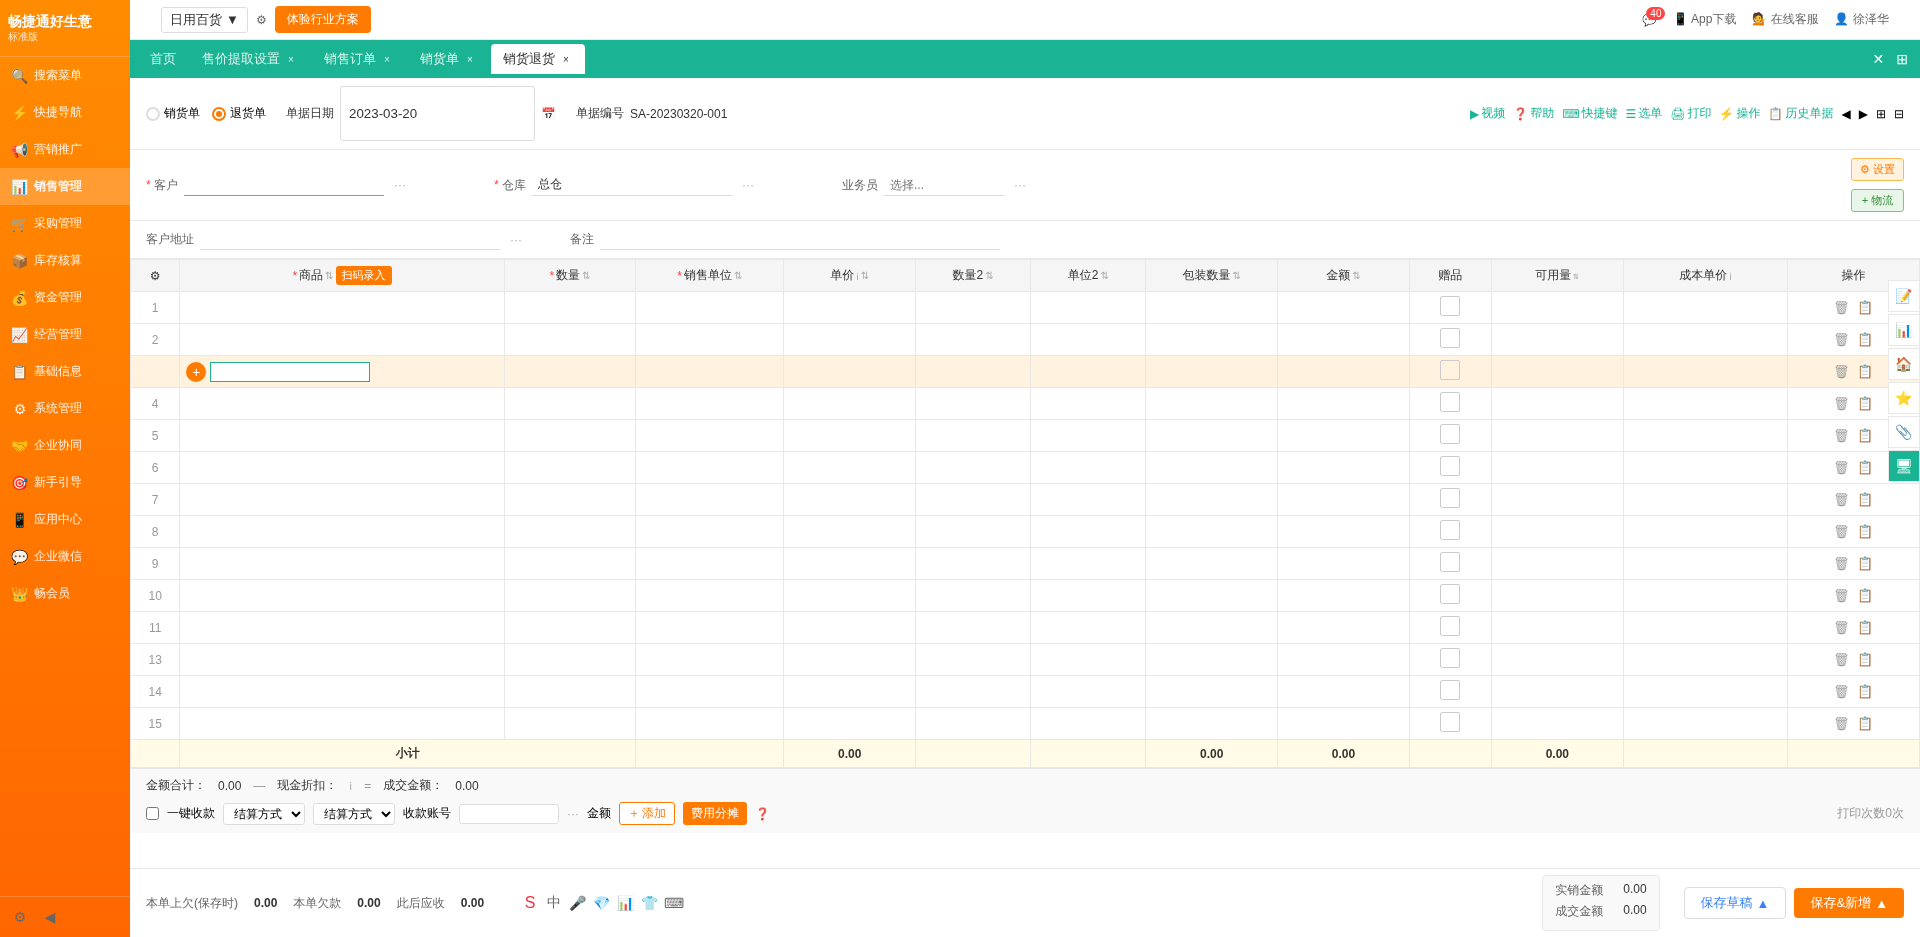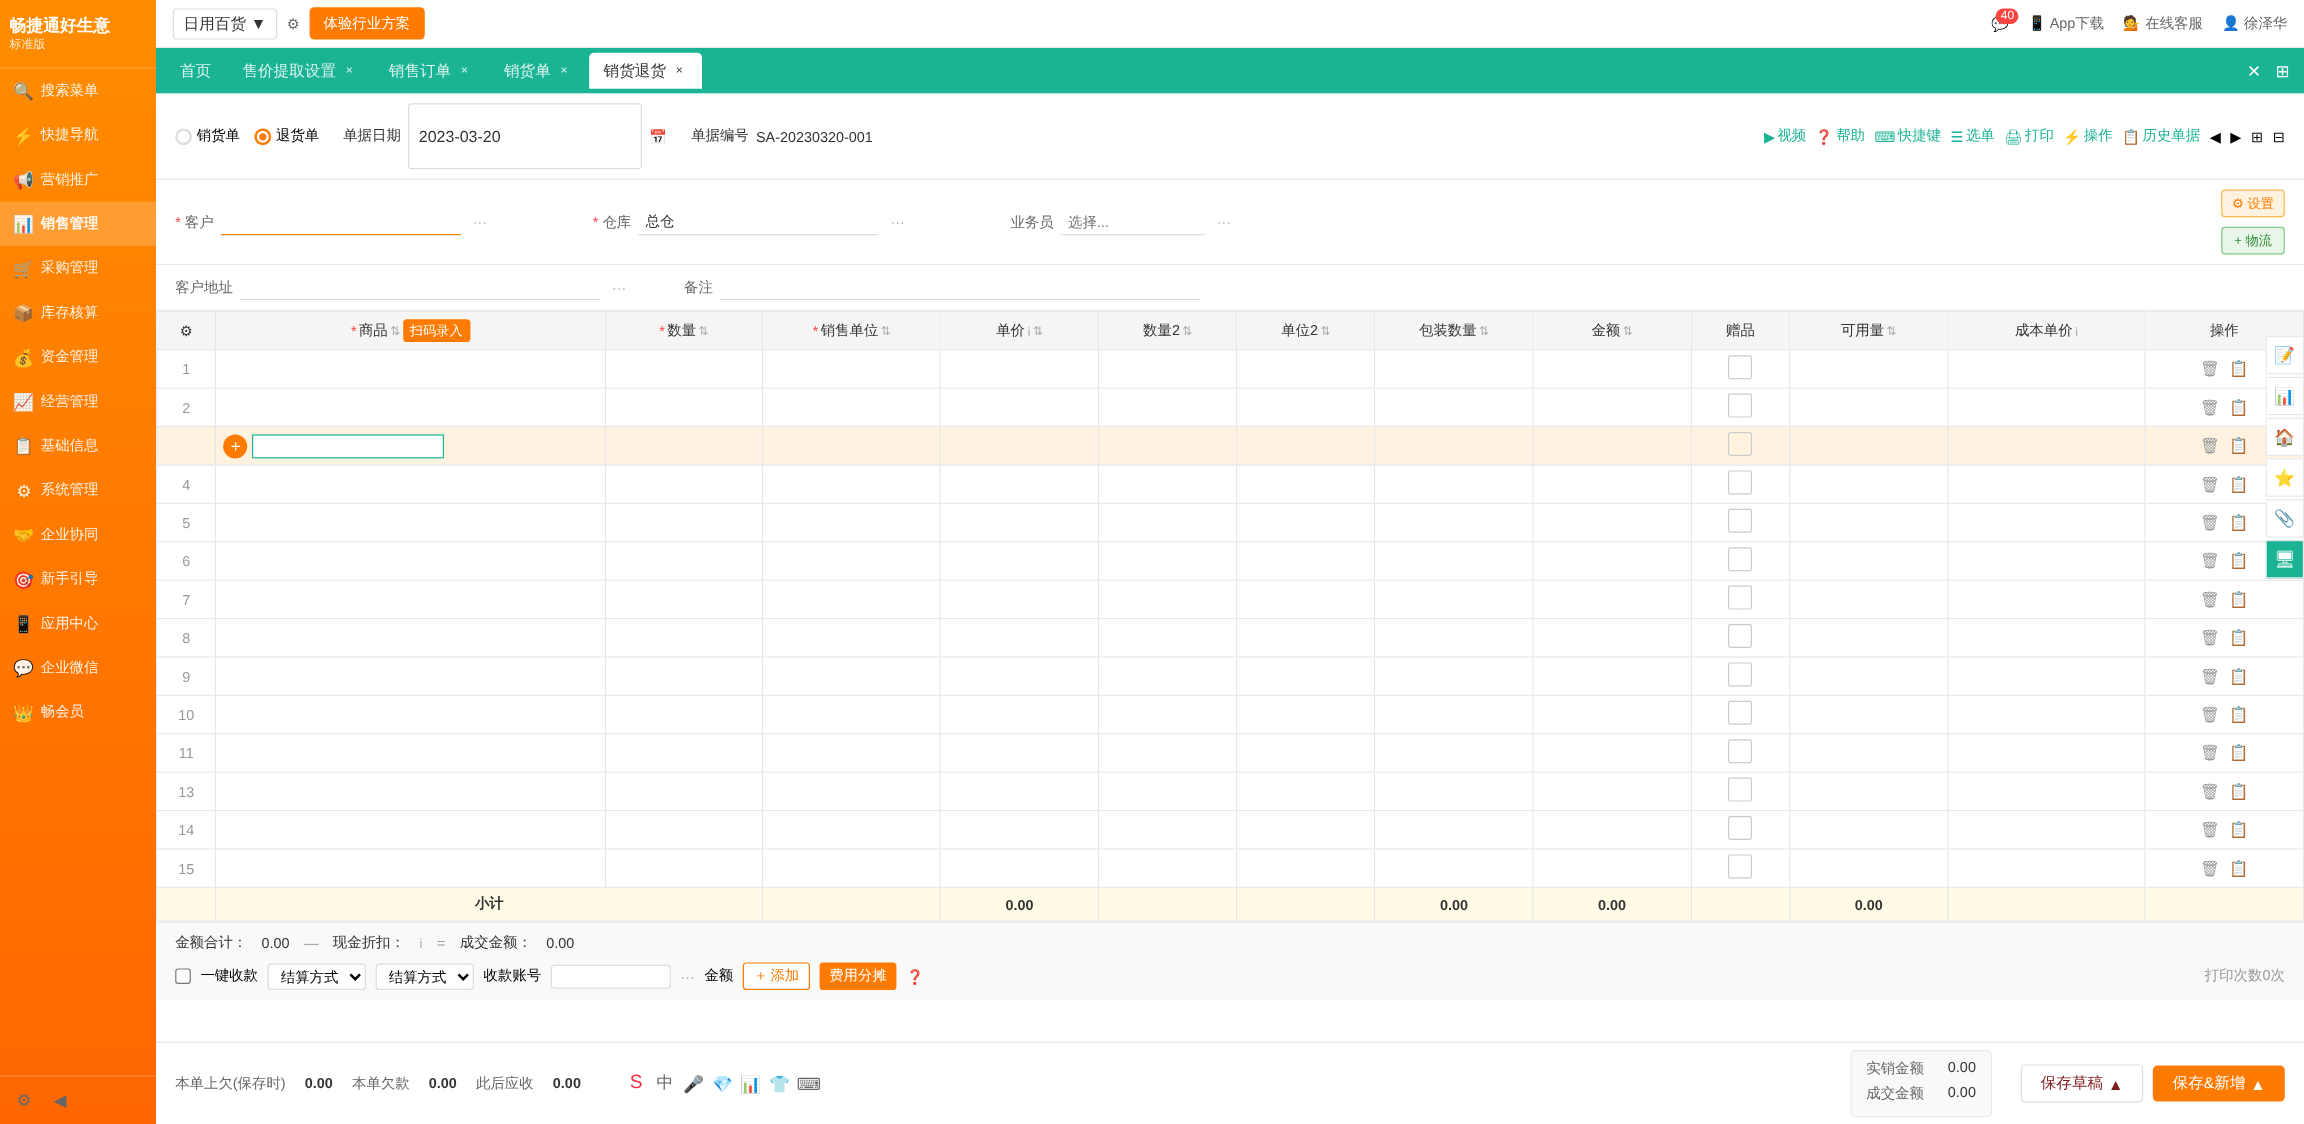--- a/index.html
+++ b/index.html
@@ -16,21 +16,21 @@
     .sidebar-nav { flex: 1; overflow-y: auto; }
     .sidebar-item { display: flex; align-items: center; gap: 6px; padding: 10px 12px; cursor: pointer; color: rgba(255,255,255,0.9); font-size: 12px; }
     .sidebar-item.active { background: rgba(255,255,255,0.2); font-weight: bold; }
     .sidebar-item-icon { width: 16px; height: 16px; display: flex; align-items: center; justify-content: center; font-size: 14px; }
     .sidebar-bottom { padding: 10px; display: flex; align-items: center; gap: 10px; border-top: 1px solid rgba(255,255,255,0.2); }
 
     
     .main-content { flex: 1; display: flex; flex-direction: column; overflow: hidden; }
 
     
-    .top-header { height: 40px; background: white; display: flex; align-items: center; justify-content: space-between; padding: 0 14px; border-bottom: 1px solid #e8e8e8; }
+    .top-header { height: 40px; background: white; display: flex; align-items: center; justify-content: space-between; padding: 0 31px; border-bottom: 1px solid #e8e8e8; }
     .top-header-left { display: flex; align-items: center; gap: 8px; }
     .top-header-selector { display: flex; align-items: center; gap: 4px; font-size: 13px; color: #333; border: 1px solid #ddd; padding: 3px 8px; border-radius: 3px; cursor: pointer; }
     .top-header-btn { background: #ff7a00; color: white; border: none; padding: 5px 12px; border-radius: 4px; font-size: 12px; cursor: pointer; }
     .top-header-right { display: flex; align-items: center; gap: 16px; font-size: 12px; color: #666; }
     .msg-icon { position: relative; cursor: pointer; }
     .msg-badge { position: absolute; top: -6px; right: -8px; background: #ff4444; color: white; border-radius: 10px; padding: 1px 4px; font-size: 10px; }
 
     
     .tab-bar { height: 38px; background: #1ab394; display: flex; align-items: center; padding: 0 8px; gap: 2px; }
     .tab-item { display: flex; align-items: center; gap: 4px; padding: 6px 12px; border-radius: 4px 4px 0 0; font-size: 13px; cursor: pointer; color: rgba(255,255,255,0.85); white-space: nowrap; }
@@ -99,21 +99,21 @@
     .footer-input-sm { border: 1px solid #ddd; padding: 2px 6px; border-radius: 3px; font-size: 12px; width: 100px; }
     .footer-dots { color: #aaa; cursor: pointer; }
     .footer-add-btn { background: white; border: 1px solid #ff7a00; color: #ff7a00; padding: 2px 8px; border-radius: 3px; font-size: 12px; cursor: pointer; display: flex; align-items: center; gap: 2px; }
     .expense-tab { background: #ff7a00; color: white; border: none; padding: 3px 8px; border-radius: 3px; font-size: 12px; cursor: pointer; }
     .help-icon { color: #aaa; cursor: pointer; }
 
     
     .bottom-bar { padding: 6px 16px; background: white; border-top: 1px solid #e8e8e8; display: flex; align-items: center; justify-content: space-between; }
     .bottom-bar-left { display: flex; align-items: center; gap: 16px; font-size: 12px; color: #666; }
     .bottom-bar-right { display: flex; align-items: center; gap: 8px; }
-    .save-draft-btn { background: white; border: 1px solid #ddd; padding: 6px 16px; border-radius: 4px; font-size: 13px; cursor: pointer; color: #7f1d1d; display: flex; align-items: center; gap: 4px; }
+    .save-draft-btn { background: white; border: 1px solid #ddd; padding: 6px 16px; border-radius: 4px; font-size: 13px; cursor: pointer; color: #3b82f6; display: flex; align-items: center; gap: 4px; }
     .save-new-btn { background: #ff7a00; color: white; border: none; padding: 6px 16px; border-radius: 4px; font-size: 13px; cursor: pointer; display: flex; align-items: center; gap: 4px; }
     .summary-row { display: flex; justify-content: space-between; gap: 20px; font-size: 12px; color: #333; margin-bottom: 4px; }
     .summary-label { color: #666; }
 
     
     .right-float { position: fixed; right: 0; top: 200px; display: flex; flex-direction: column; gap: 2px; }
     .float-btn { background: white; border: 1px solid #e8e8e8; width: 32px; height: 32px; display: flex; align-items: center; justify-content: center; cursor: pointer; font-size: 14px; color: #666; }
     .float-btn.active { background: #1ab394; color: white; }
 
     
@@ -389,21 +389,21 @@
                   <span class="sort-icon">⇅</span>
                 </div>
               </th>
               <th style="width:80px;">
                 <div class="th-content">
                   <span>金额</span>
                   <span class="sort-icon">⇅</span>
                 </div>
               </th>
               <th style="width:50px;">赠品</th>
-              <th style="width:80px;">
+              <th style="width:80px;font-family:Liberation Mono, monospace;">
                 <div class="th-content">
                   <span>可用量</span>
                   <span class="sort-icon">⇅</span>
                 </div>
               </th>
               <th style="width:100px;">
                 <div class="th-content">
                   <span>成本单价</span>
                   <span class="info-icon">ℹ</span>
                 </div>

